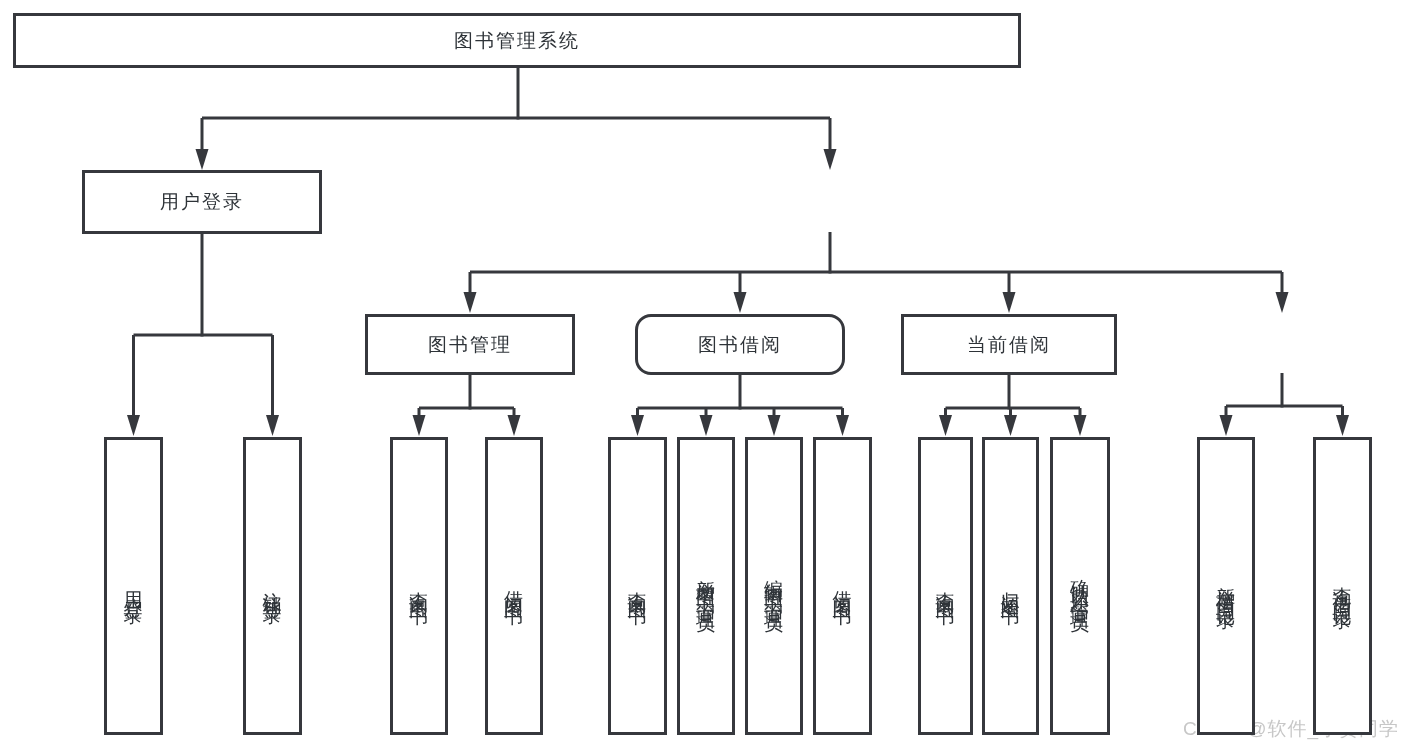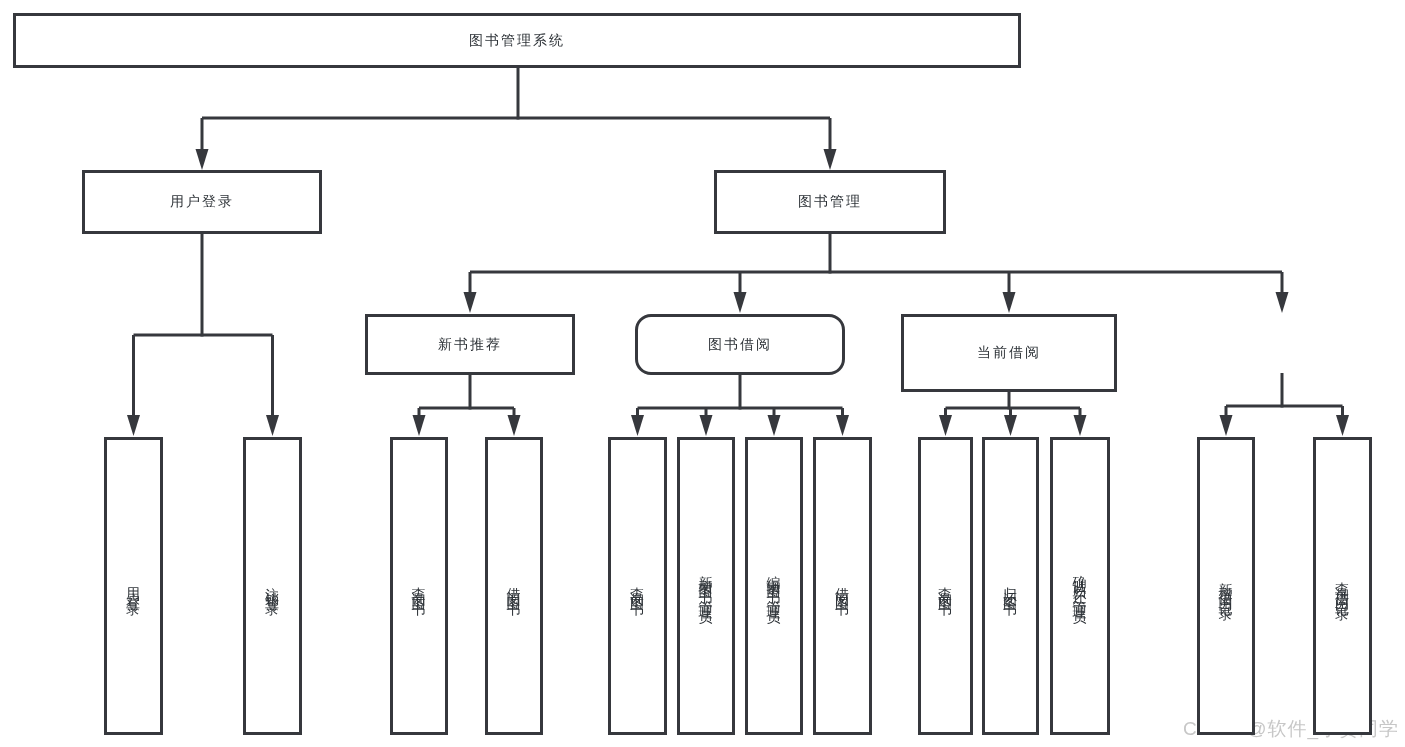--- a/index.html
+++ b/index.html
@@ -12,21 +12,21 @@
   }
   .node{
     position:absolute;
     box-sizing:border-box;
     border:3px solid #36383d;
     background:#ffffff;
     color:#2e3338;
     display:flex;
     align-items:center;
     justify-content:center;
-    font-size:14px;
+    font-size:19px;
     letter-spacing:2px;
     z-index:2;
     text-align:center;
   }
   .vnode{
     writing-mode:vertical-rl;
     text-orientation:mixed;
     letter-spacing:5px;
     line-height:1;
   }
@@ -44,21 +44,21 @@
     color:#c7c7c7;
     z-index:0;
     white-space:nowrap;
   }
   
   #n-root{left:13px;top:13px;width:1008px;height:55px;}
   #n-l2a{left:82px;top:170px;width:240px;height:64px;}
   #n-l2b{left:714px;top:170px;width:232px;height:64px;}
   #n-l3a{left:365px;top:314px;width:210px;height:61px;}
   #n-l3b{left:635px;top:314px;width:210px;height:61px;border-radius:16px;}
-  #n-l3c{left:901px;top:314px;width:216px;height:78px;}
+  #n-l3c{left:901px;top:314px;width:216px;height:61px;}
   #n-l3d{left:1173px;top:314px;width:219px;height:61px;}
   .leaf{top:437px;height:298px;}
   #f-g1a{left:104px;width:59px;}
   #f-g1b{left:243px;width:59px;}
   #f-g2a{left:390px;width:58px;}
   #f-g2b{left:485px;width:58px;}
   #f-g3a{left:608px;width:59px;}
   #f-g3b{left:677px;width:58px;}
   #f-g3c{left:745px;width:58px;}
   #f-g3d{left:813px;width:59px;}
@@ -147,23 +147,22 @@
       <path d="M1226 406 V417"></path>
       <polygon points="1226,436 1219.5,415 1232.5,415"></polygon>
       <path d="M1342.5 406 V417"></path>
       <polygon points="1342.5,436 1336,415 1349,415"></polygon>
     </g>
   </svg>
 
   <div class="node" id="n-root">图书管理系统</div>
 
   <div class="node" id="n-l2a">用户登录</div>
-  <div class="node" id="n-l2b">图书管理</div>
 
-  <div class="node" id="n-l3a">新书推荐</div>
+  <div class="node" id="n-l3a">图书管理</div>
   <div class="node" id="n-l3b">图书借阅</div>
   <div class="node" id="n-l3c">当前借阅</div>
 
   <div class="node vnode leaf" id="f-g1a">用户登录</div>
   <div class="node vnode leaf" id="f-g1b">注销登录</div>
 
   <div class="node vnode leaf" id="f-g2a">查询图书</div>
   <div class="node vnode leaf" id="f-g2b">借阅图书</div>
 
   <div class="node vnode leaf" id="f-g3a">查询图书</div>

